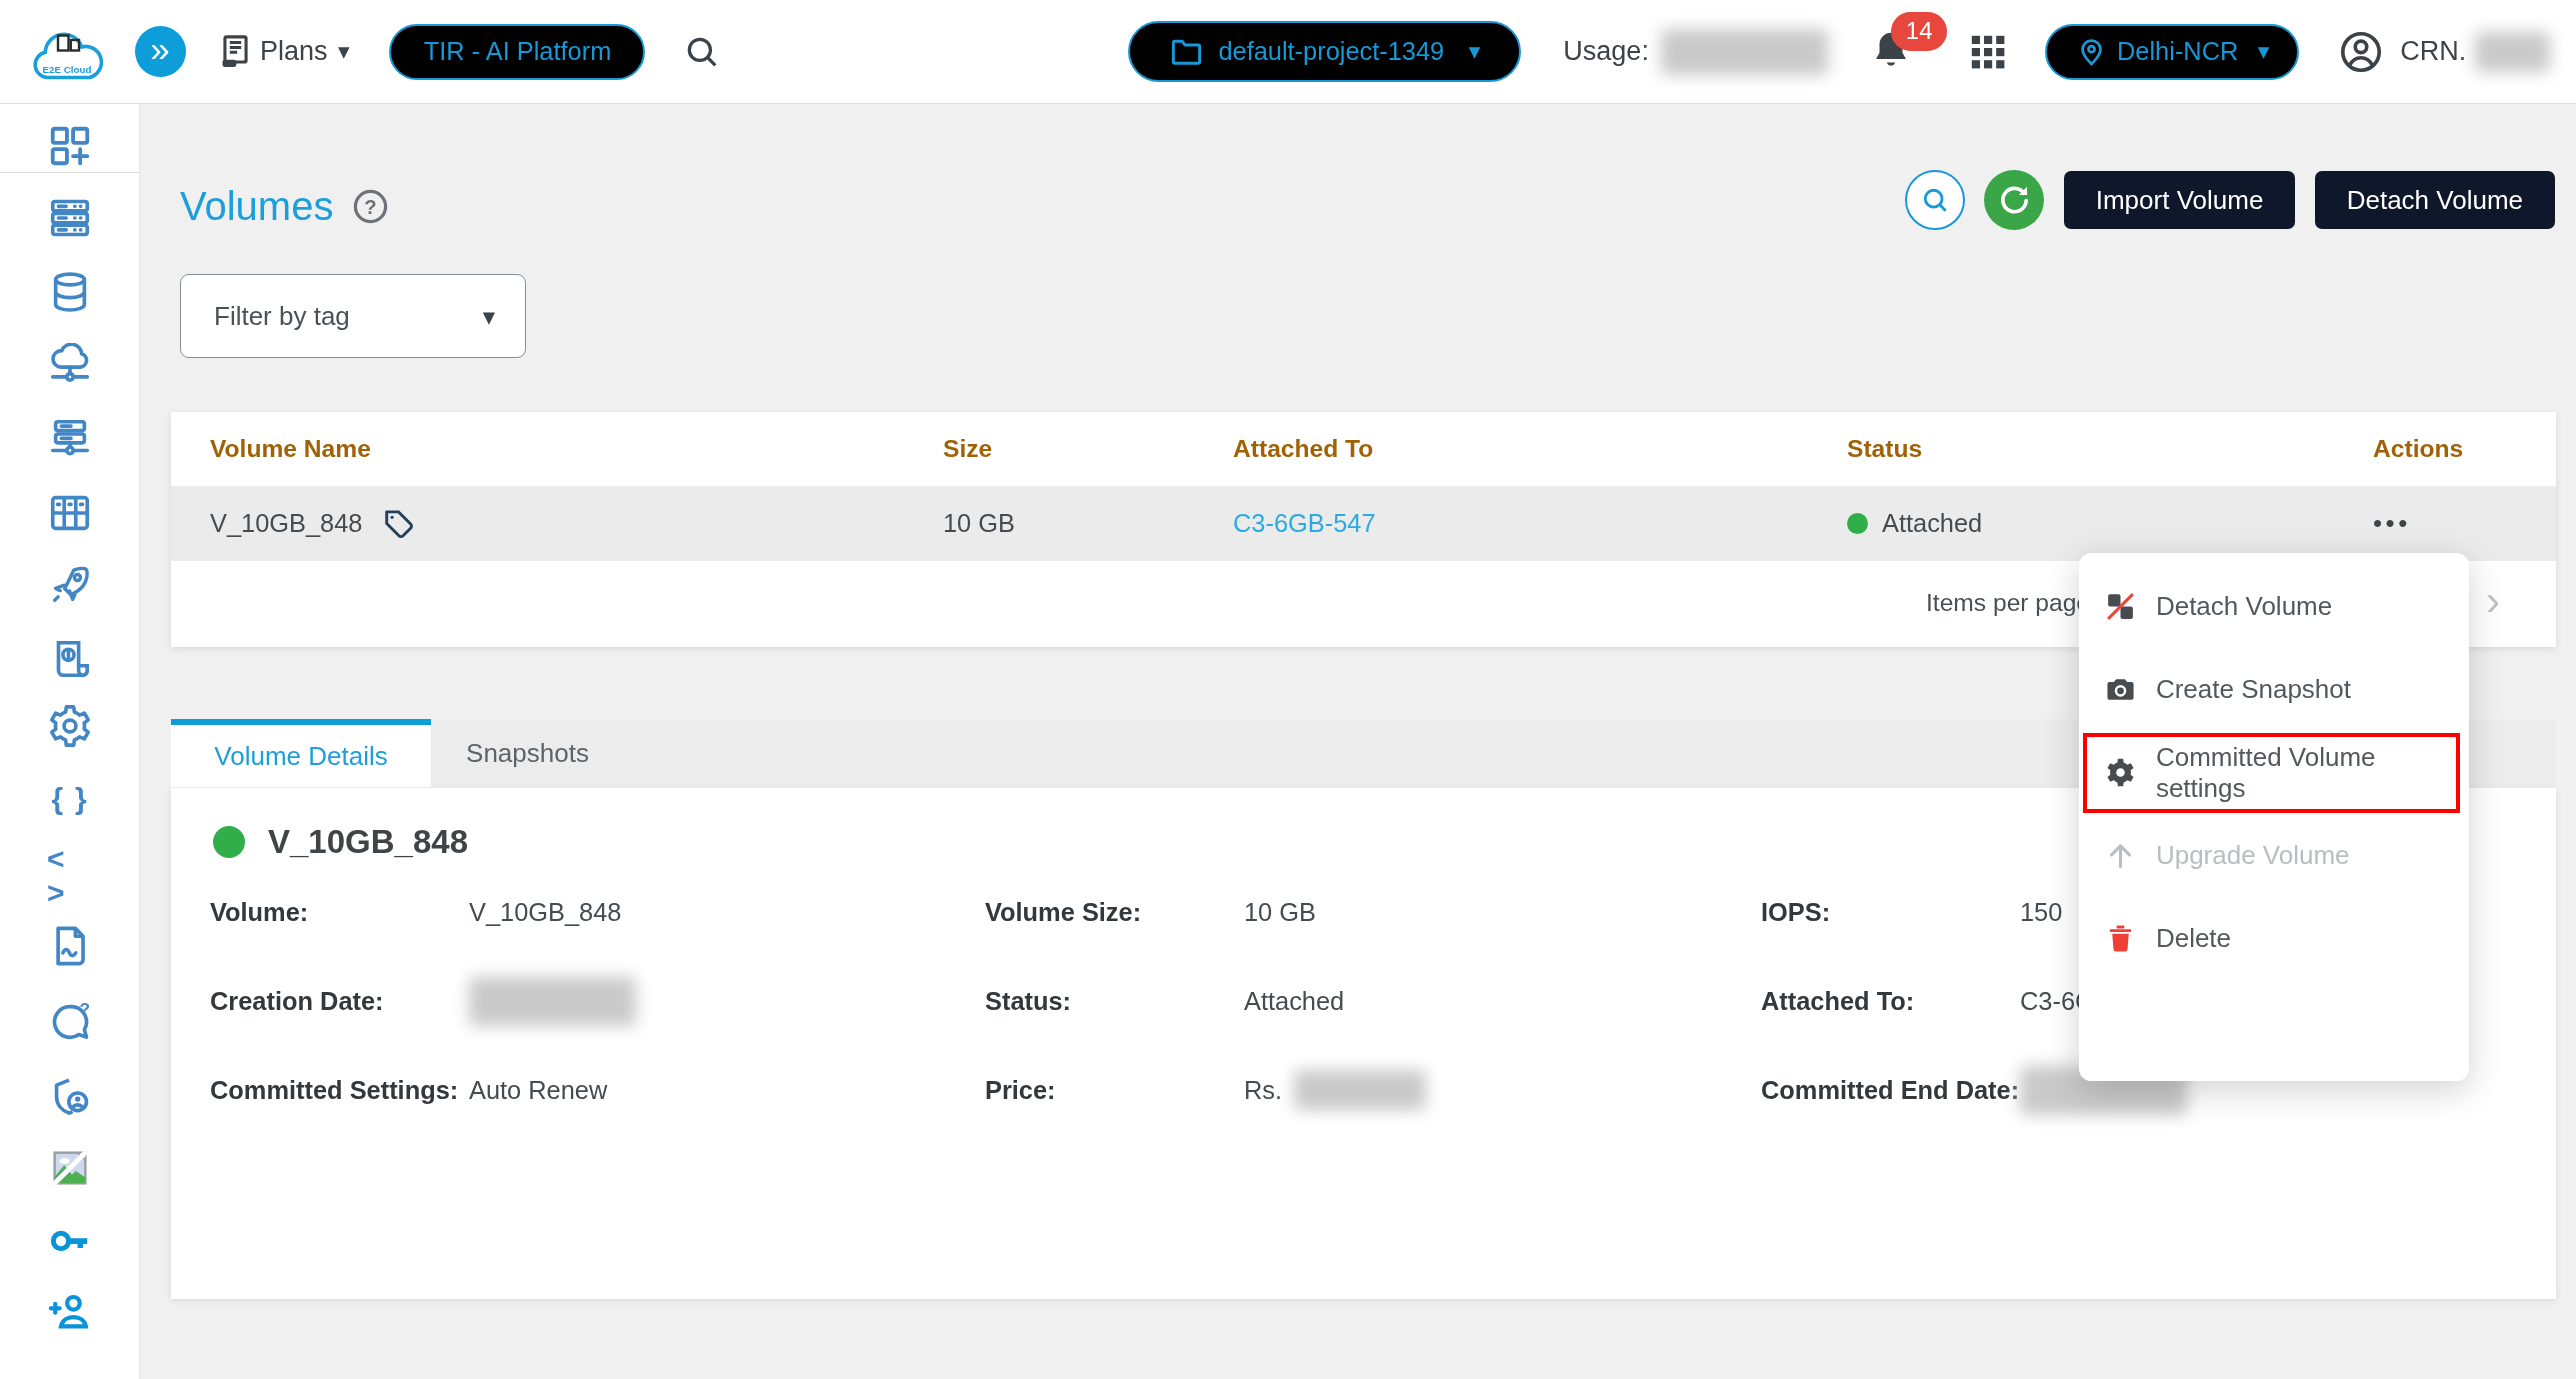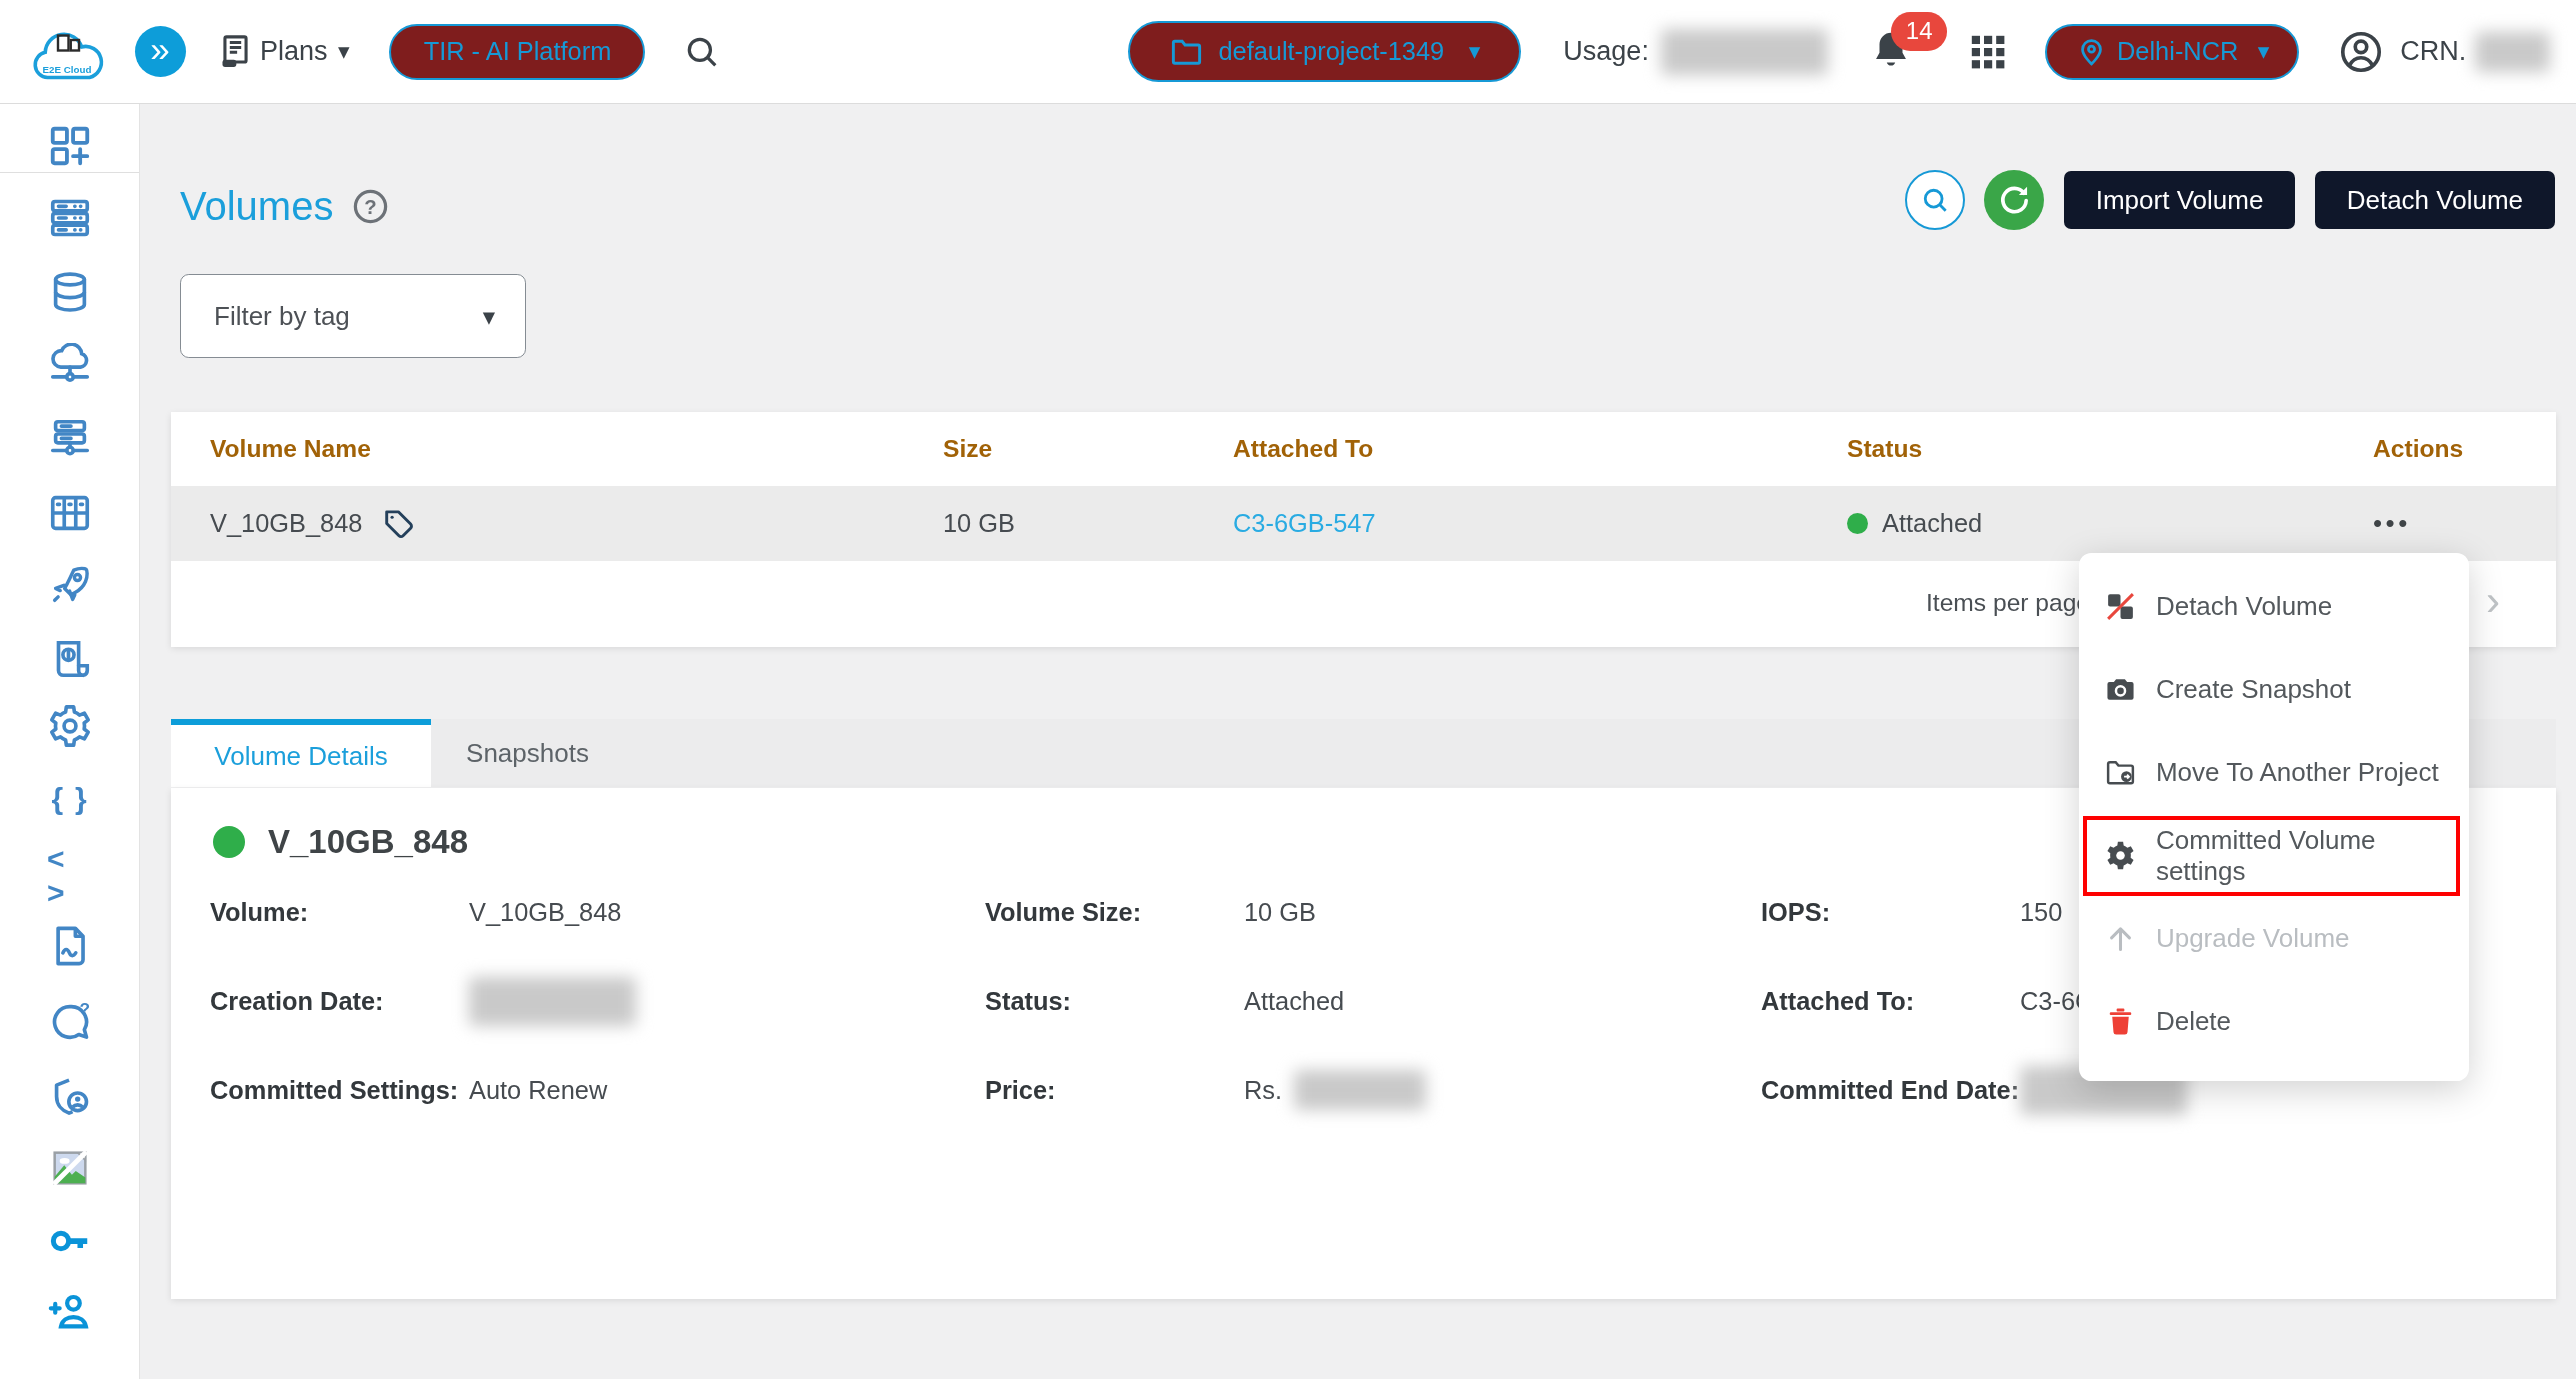--- a/index.html
+++ b/index.html
@@ -13,21 +13,21 @@
   .tb-left { display:flex; align-items:center; margin-left:24.6px; }
   .tb-right { display:flex; align-items:center; margin-left:auto; margin-right:26px; }
   .logo { width:84px; height:74px; display:flex; align-items:center; }
   .collapse-btn { margin-left:26px; width:51px; height:51px; border-radius:50%; background:#0d9dd9;
                   color:#fff; font-size:35px; display:flex; align-items:center; justify-content:center;
                   padding-bottom:5.3px; cursor:pointer; }
   .plans { margin-left:30px; display:flex; align-items:center; font-size:27px; color:#3b4248; cursor:pointer; }
   .plans svg { width:39px; height:39px; margin-right:5.3px; }
   .caret { font-size:23px; margin-left:10.5px; color:#3b4248; }
   .pill { display:flex; align-items:center; justify-content:center; border:2.2px solid #1699d6; border-radius:32px;
-          color:#1699d6; font-size:25.4px; cursor:pointer; background:#7f1d1d; }
+          color:#1699d6; font-size:25.4px; cursor:pointer; background:#000000; }
   .tir-pill { margin-left:40px; width:256px; height:56px; }
   .hdr-search { margin-left:37px; width:39px; height:39px; cursor:pointer; }
   .project-pill { width:393px; height:61px; gap:14px; }
   .project-pill .caret, .region-pill .caret { color:#1699d6; }
   .usage { margin-left:42px; display:flex; align-items:center; font-size:27px; color:#3b4248; }
   .redact { display:inline-block; background:#c9c9c9; filter:blur(8px); border-radius:4.4px; }
   .usage .redact { width:167px; height:46px; margin-left:12.3px; }
   .bell-wrap { margin-left:40px; position:relative; cursor:pointer; }
   .bell-wrap svg { width:46px; height:49px; }
   .badge { position:absolute; top:-14px; left:23px; min-width:56px; height:39px; background:#e8473d;
@@ -446,28 +446,20 @@
       </svg>
       <span>Detach Volume</span>
     </div>
     <div class="mi">
       <svg viewBox="0 0 24 24">
         <path d="M4 6.5h3.2l1.6-2h6.4l1.6 2H20a1.5 1.5 0 0 1 1.5 1.5v10a1.5 1.5 0 0 1-1.5 1.5H4A1.5 1.5 0 0 1 2.5 18V8A1.5 1.5 0 0 1 4 6.5z" fill="#474c50"></path>
         <circle cx="12" cy="13" r="3.3" fill="none" stroke="#fff" stroke-width="1.8"></circle>
       </svg>
       <span>Create Snapshot</span>
     </div>
-    <div class="mi">
-      <svg viewBox="0 0 24 24">
-        <path d="M3 18.5V5.8A1.3 1.3 0 0 1 4.3 4.5h4.2l2 2.5h9.2A1.3 1.3 0 0 1 21 8.3v10.2a1.3 1.3 0 0 1-1.3 1.3H4.3A1.3 1.3 0 0 1 3 18.5z" fill="none" stroke="#474c50" stroke-width="1.8"></path>
-        <circle cx="16.3" cy="15" r="3.9" fill="#474c50"></circle>
-        <path d="M14.6 15h3.3M16.8 13.6l1.4 1.4-1.4 1.4" stroke="#fff" stroke-width="1.3" fill="none"></path>
-      </svg>
-      <span>Move To Another Project</span>
-    </div>
     <div class="mi highlighted">
       <svg viewBox="0 0 24 24">
         <path d="M19.4 13.6a7.7 7.7 0 0 0 0-3.2l2.1-1.6-2-3.5-2.5 1a7.7 7.7 0 0 0-2.7-1.6L13.9 2h-3.8l-.4 2.7a7.7 7.7 0 0 0-2.7 1.6l-2.5-1-2 3.5 2.1 1.6a7.7 7.7 0 0 0 0 3.2l-2.1 1.6 2 3.5 2.5-1a7.7 7.7 0 0 0 2.7 1.6l.4 2.7h3.8l.4-2.7a7.7 7.7 0 0 0 2.7-1.6l2.5 1 2-3.5z" fill="#474c50"></path>
         <circle cx="12" cy="12" r="3.1" fill="#fff"></circle>
       </svg>
       <span>Committed Volume settings</span>
     </div>
     <div class="mi disabled">
       <svg viewBox="0 0 24 24" fill="none" stroke="#b9bdc1" stroke-width="2.2" stroke-linecap="round" stroke-linejoin="round">
         <path d="M12 20V5M5.5 11.5 12 5l6.5 6.5"></path>

